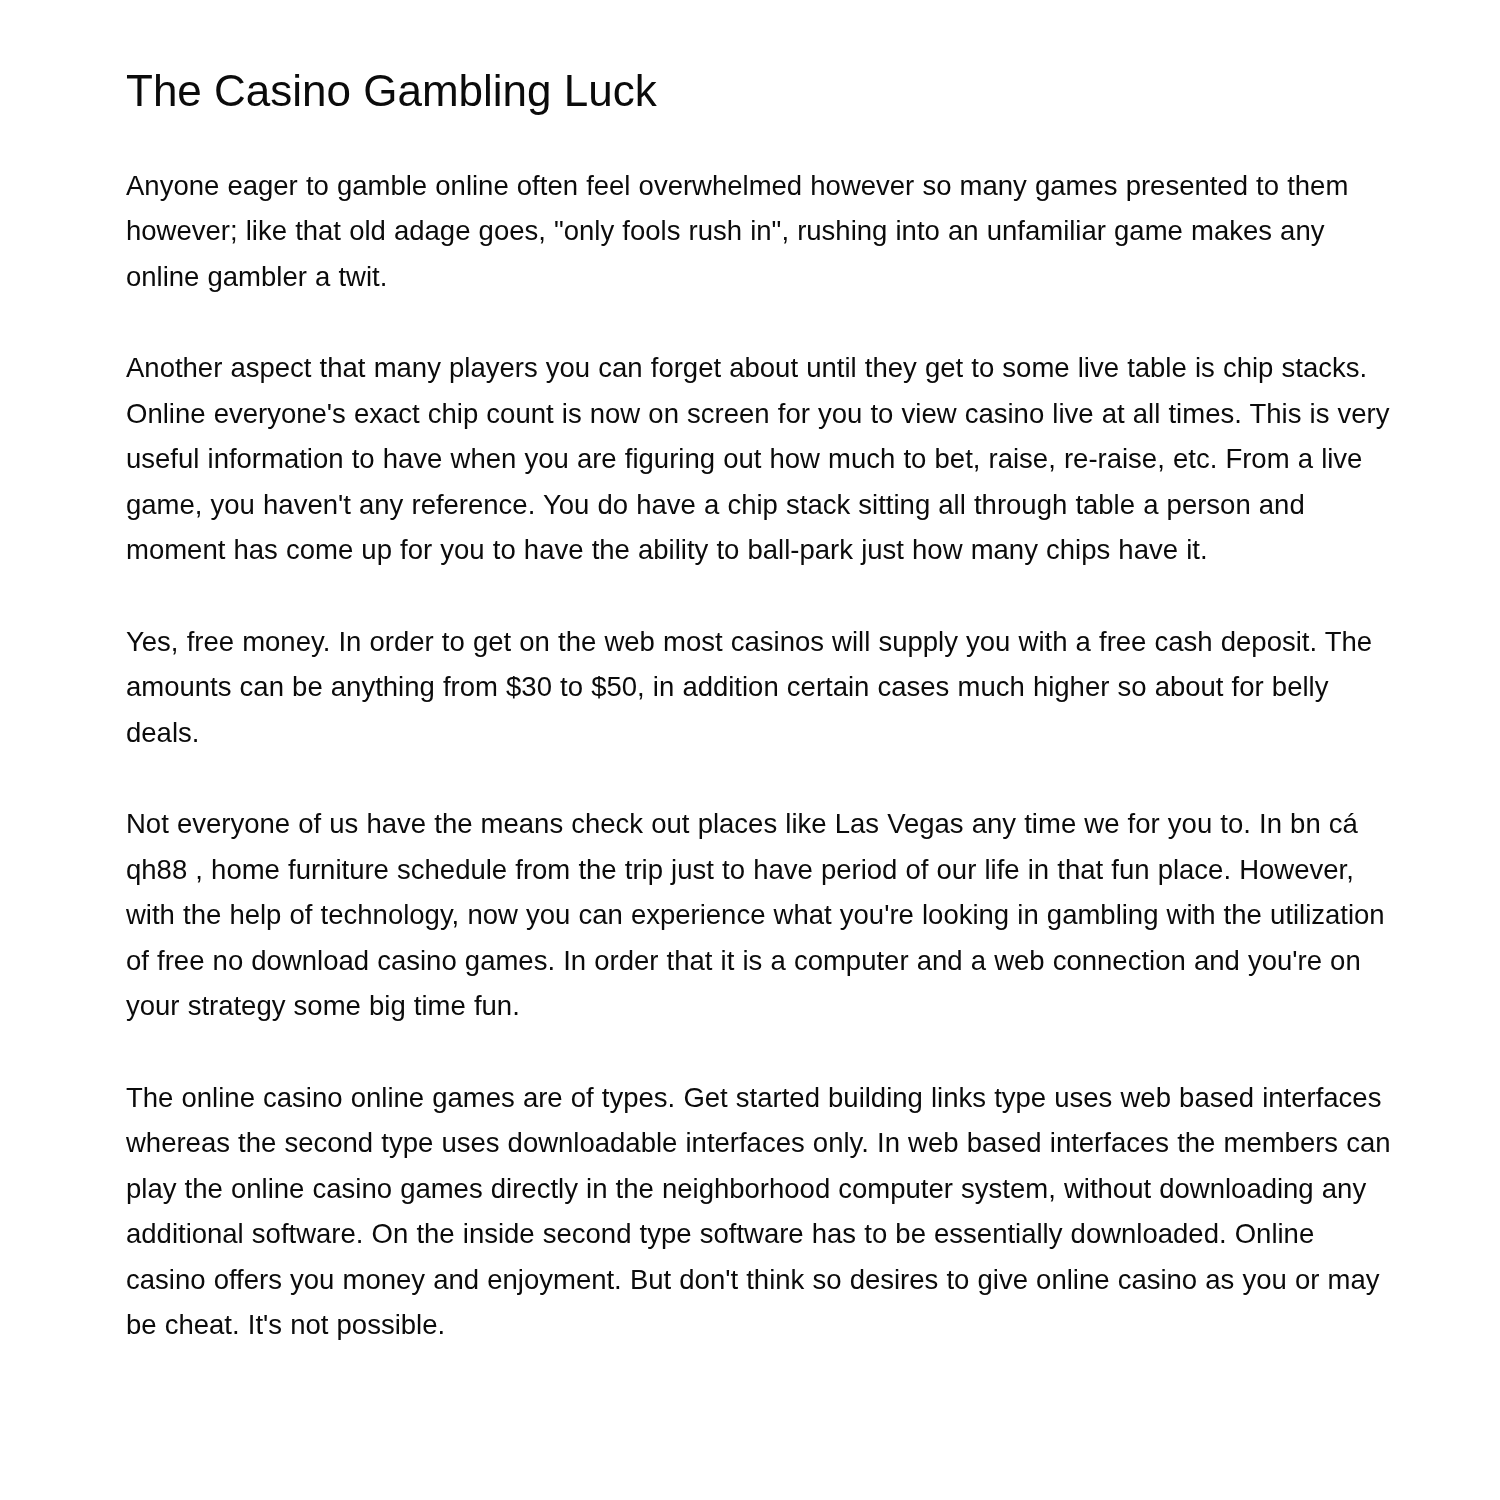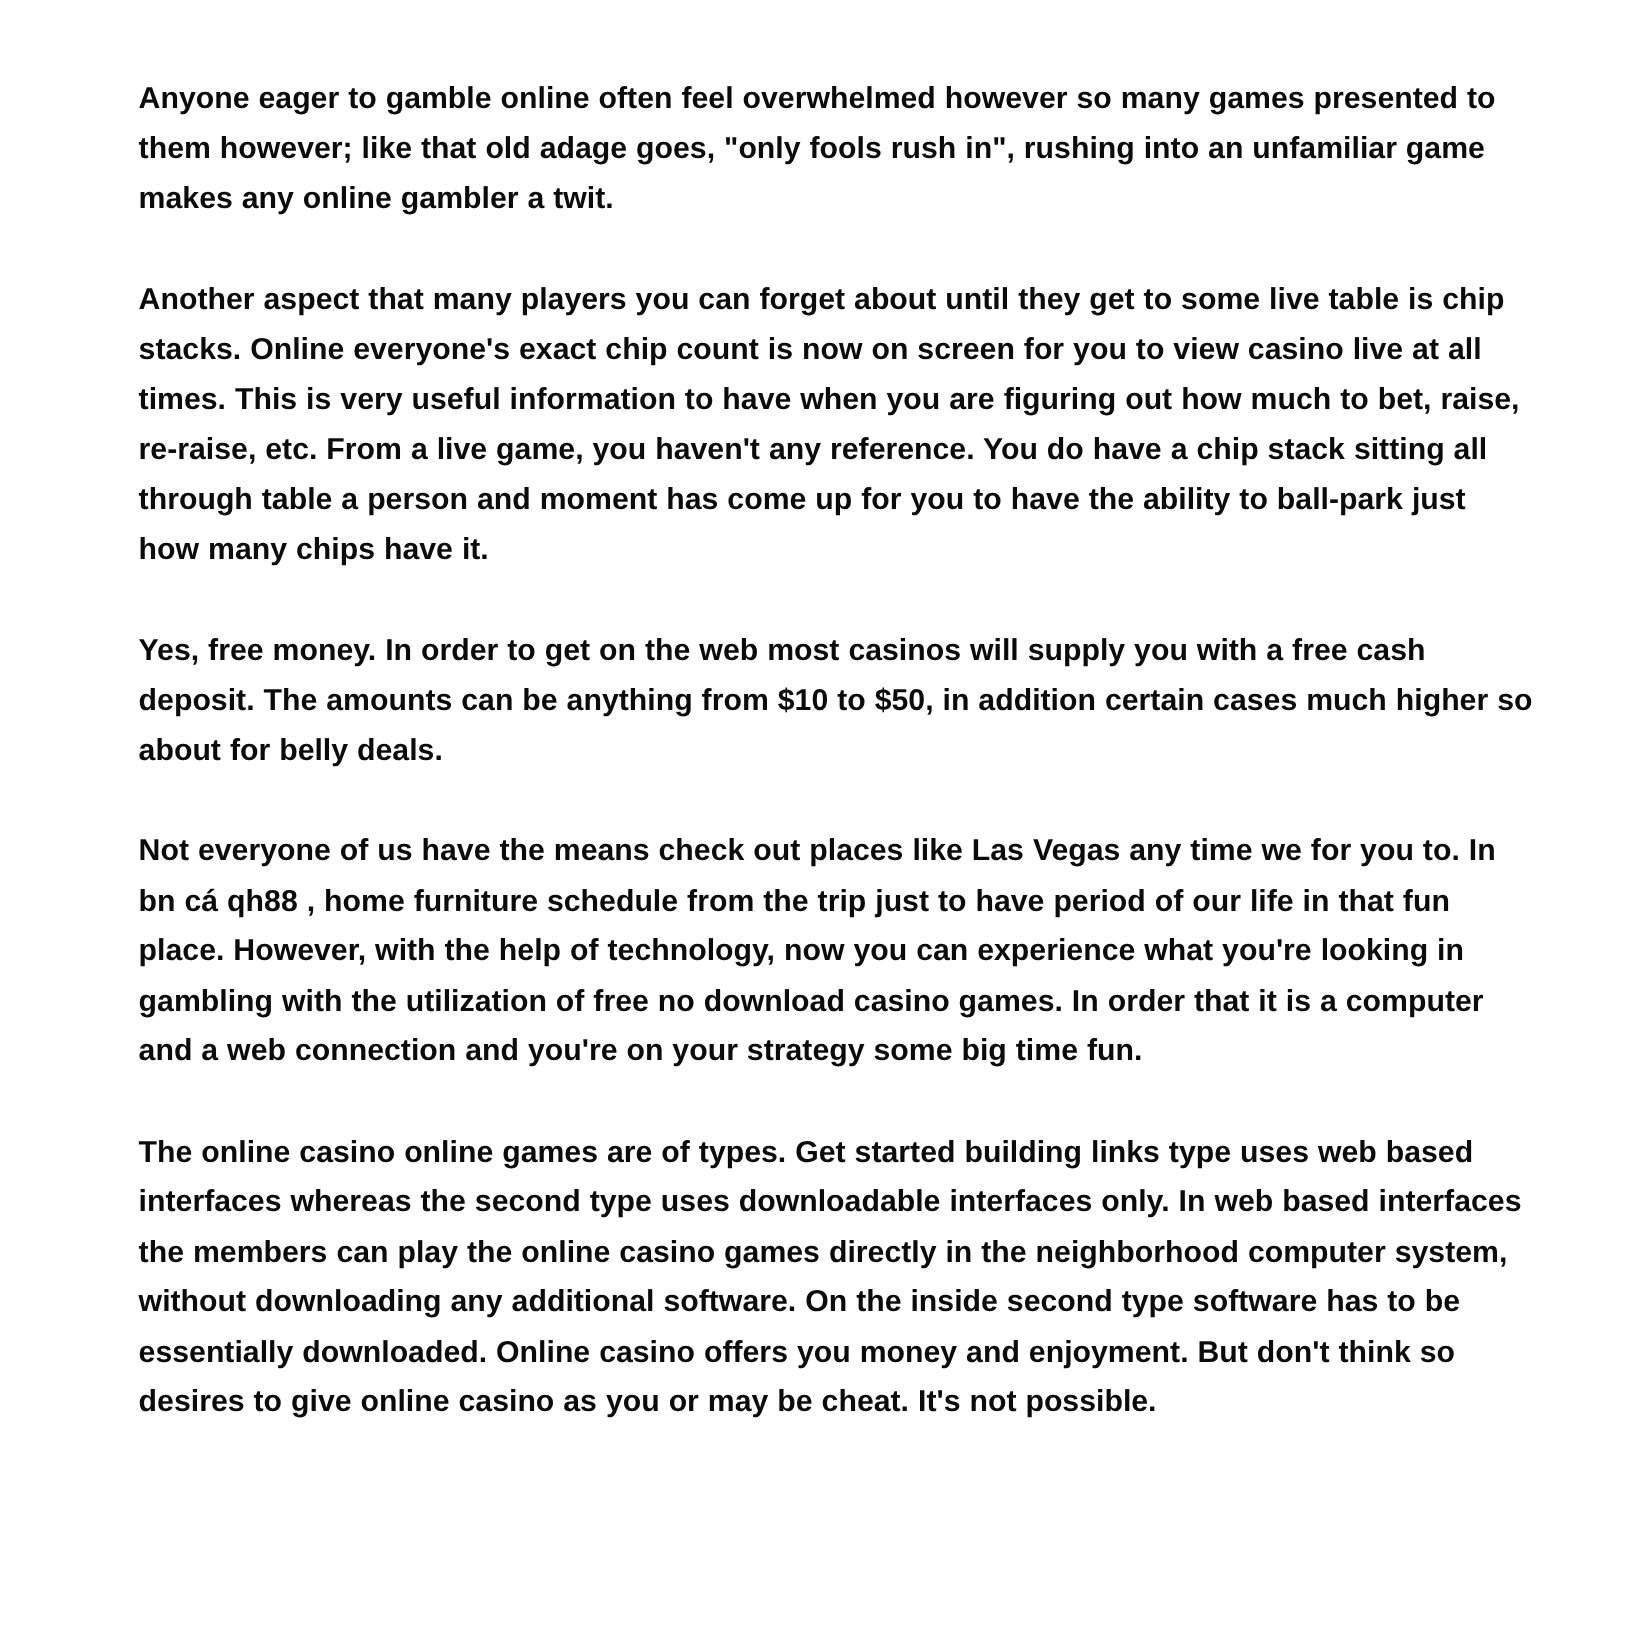--- a/index.html
+++ b/index.html
@@ -26,33 +26,34 @@
     h1.article-title {
       font-size: 44px;
       font-weight: 400;
       line-height: 1.15;
       letter-spacing: 0;
       margin: 0 0 46px 0;
       color: #0b0b0b;
     }
     .article-body p {
       font-size: 27.5px;
-      font-weight: 700;
+      font-weight: 400;
       line-height: 45.5px;
       margin: 0 0 46px 0;
       max-width: 1268px;
       color: #0b0b0b;
       word-spacing: 0.5px;
     }
   </style>
 </head>
 <body>
 
 <div class="page">
+  <h1 class="article-title">The Casino Gambling Luck</h1>
 
   <div class="article-body">
     <p>Anyone eager to gamble online often feel overwhelmed however so many games presented to them however; like that old adage goes, "only fools rush in", rushing into an unfamiliar game makes any online gambler a twit.</p>
     <p>Another aspect that many players you can forget about until they get to some live table is chip stacks. Online everyone's exact chip count is now on screen for you to view casino live at all times. This is very useful information to have when you are figuring out how much to bet, raise, re-raise, etc. From a live game, you haven't any reference. You do have a chip stack sitting all through table a person and moment has come up for you to have the ability to ball-park just how many chips have it.</p>
-    <p>Yes, free money. In order to get on the web most casinos will supply you with a free cash deposit. The amounts can be anything from $10 to $50, in addition certain cases much higher so about for belly deals.</p>
+    <p>Yes, free money. In order to get on the web most casinos will supply you with a free cash deposit. The amounts can be anything from $30 to $50, in addition certain cases much higher so about for belly deals.</p>
     <p>Not everyone of us have the means check out places like Las Vegas any time we for you to. In bn cá qh88 , home furniture schedule from the trip just to have period of our life in that fun place. However, with the help of technology, now you can experience what you're looking in gambling with the utilization of free no download casino games. In order that it is a computer and a web connection and you're on your strategy some big time fun.</p>
     <p>The online casino online games are of types. Get started building links type uses web based interfaces whereas the second type uses downloadable interfaces only. In web based interfaces the members can play the online casino games directly in the neighborhood computer system, without downloading any additional software. On the inside second type software has to be essentially downloaded. Online casino offers you money and enjoyment. But don't think so desires to give online casino as you or may be cheat. It's not possible.</p>
   </div>
 </div>
 
 </body></html>

